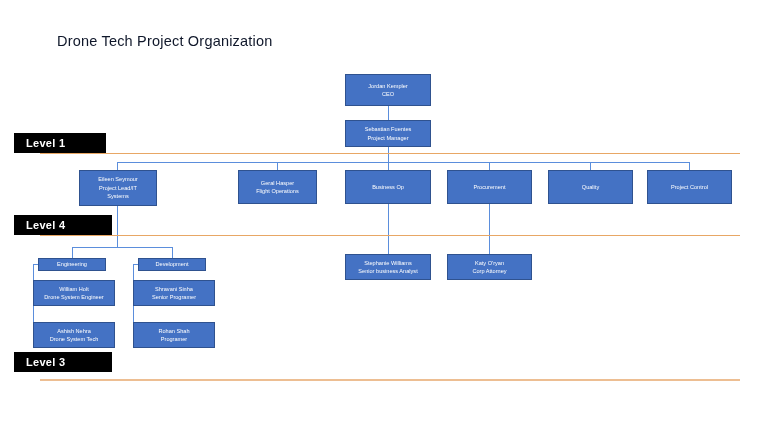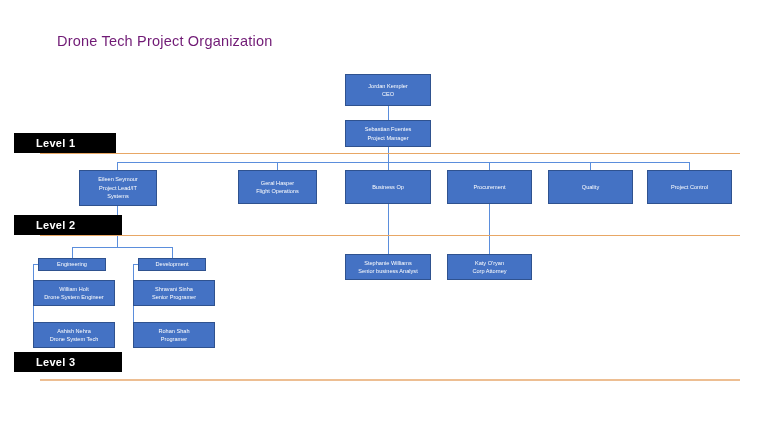--- a/index.html
+++ b/index.html
@@ -15,21 +15,21 @@
     width: 768px;
     height: 433px;
     background: #ffffff;
     overflow: hidden;
   }
   .chart-title {
     position: absolute;
     left: 57px;
     top: 33px;
     font-size: 14.5px;
-    color: #701a75;
+    color: #0f172a;
     letter-spacing: 0.2px;
     white-space: nowrap;
   }
   
   .node {
     position: absolute;
     box-sizing: border-box;
     background: #4472C4;
     border: 1px solid #2F528F;
     color: #ffffff;
@@ -57,21 +57,21 @@
   .conn.h { height: 1px; }
   
   .level-tag {
     position: absolute;
     background: #000000;
     color: #ffffff;
     font-size: 11px;
     font-weight: bold;
     display: flex;
     align-items: center;
-    padding-left: 22px;
+    padding-left: 12px;
     letter-spacing: 0.3px;
     z-index: 5;
   }
   .level-rule {
     position: absolute;
     height: 1.4px;
     background: #E8A765;
     z-index: 2;
   }
   .level-rule.light {
@@ -87,21 +87,21 @@
   <div class="chart-title">Drone Tech Project Organization</div>
 
   <div class="level-rule" style="left:40px; top:153px; width:700px;"></div>
   <div class="level-rule" style="left:40px; top:235px; width:700px;"></div>
   <div class="level-rule light" style="left:40px; top:379px; width:700px;"></div>
 
   <div class="level-tag" style="left:14px; top:133px; width:80px; height:20px;">
     <span>Level 1</span>
   </div>
   <div class="level-tag" style="left:14px; top:215px; width:86px; height:20px;">
-    <span>Level 2</span>
+    <span>Level 4</span>
   </div>
   <div class="level-tag" style="left:14px; top:352px; width:86px; height:20px;align-items:center;">
     <span>Level 3</span>
   </div>
 
   <div class="conn v" style="left:388px; top:106px; height:14px;"></div>
 
   <div class="conn v" style="left:388px; top:147px; height:23px;"></div>
 
   <div class="conn h" style="left:117px; top:162px; width:573px;"></div>

